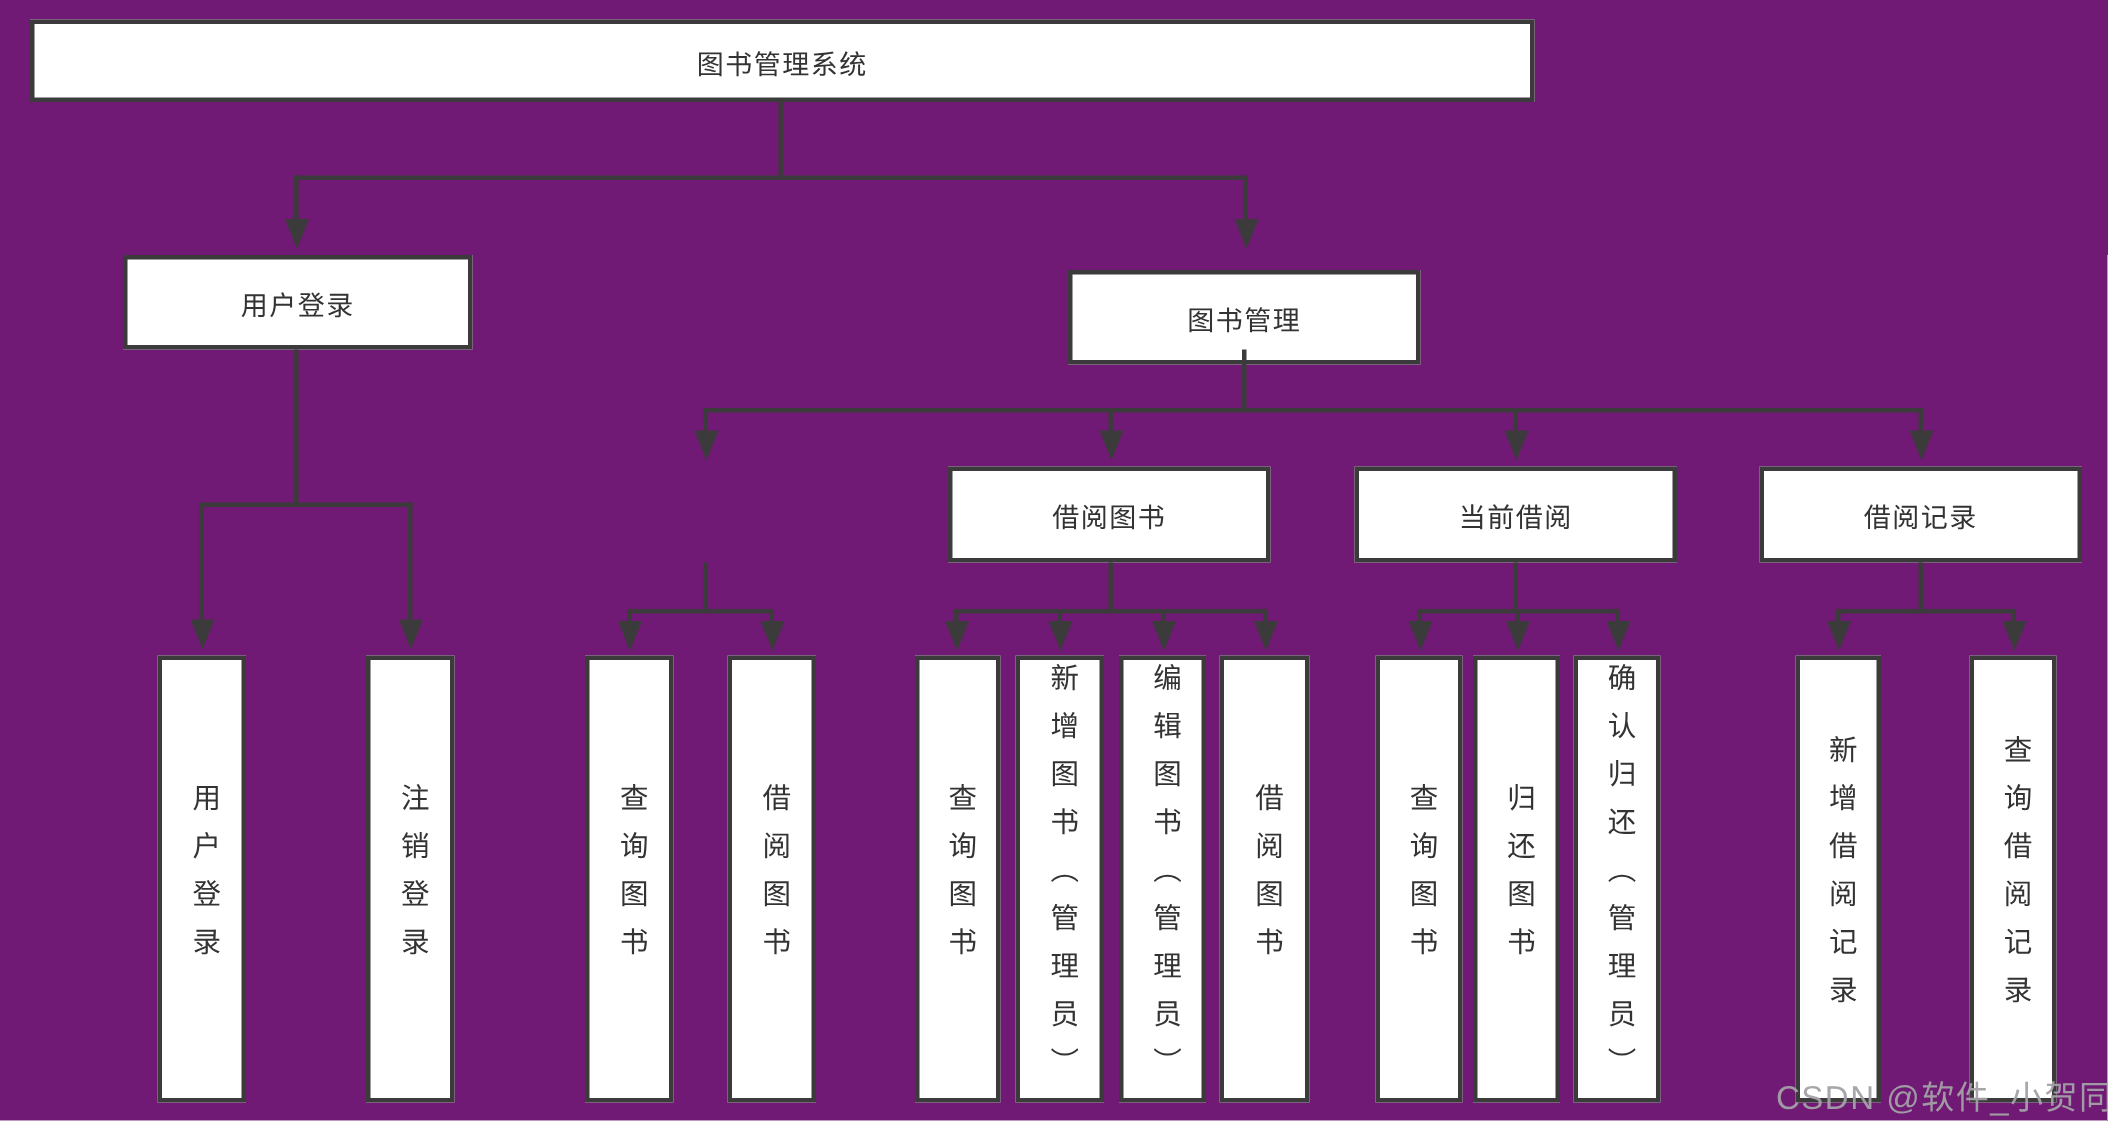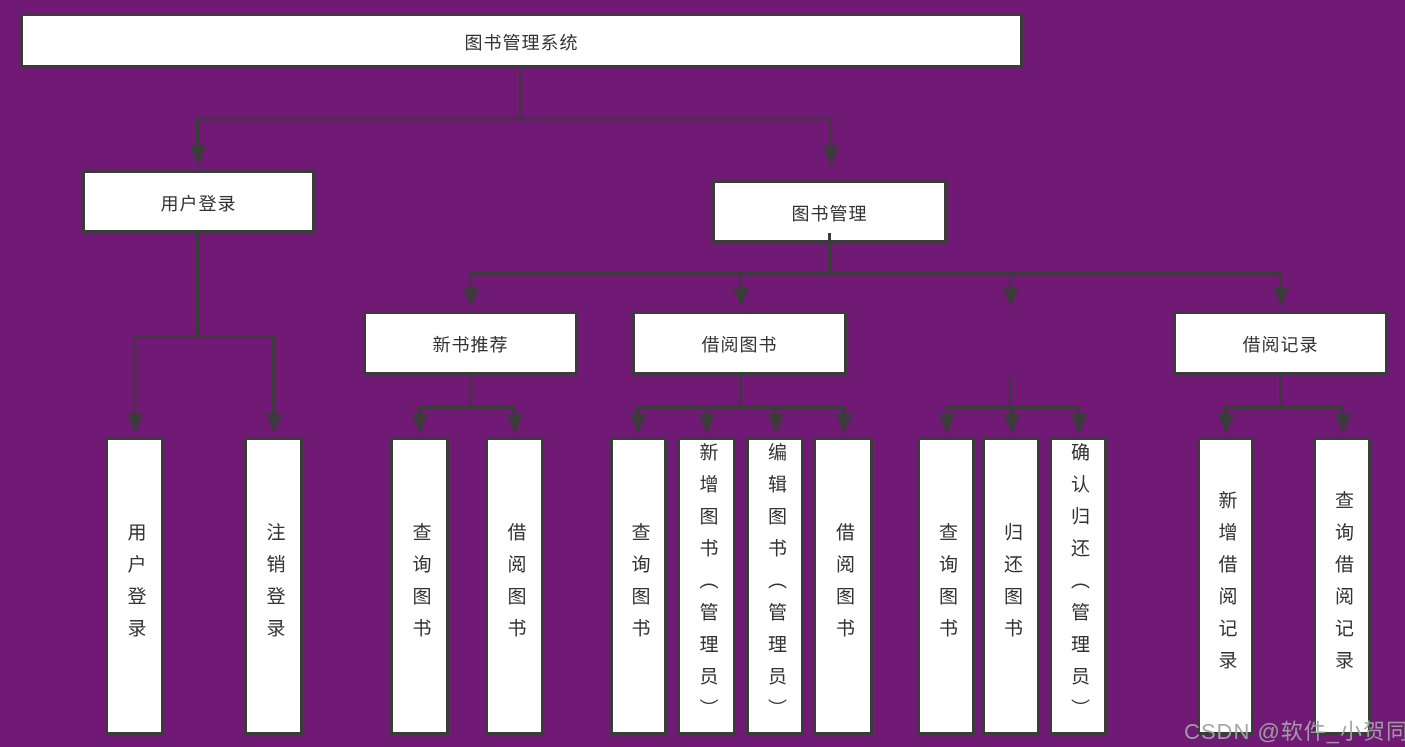--- a/index.html
+++ b/index.html
@@ -55,25 +55,25 @@
   <div class="arrow" style="left:133px;top:335px;height:78px"></div>
   <div class="arrow" style="left:272px;top:335px;height:78px"></div>
 
   <div class="vline" style="left:828px;top:233px;height:41px"></div>
   <div class="hline" style="left:469px;top:272px;width:812px"></div>
   <div class="arrow" style="left:469px;top:272px;height:15px"></div>
   <div class="arrow" style="left:739px;top:272px;height:15px"></div>
   <div class="arrow" style="left:1009px;top:272px;height:15px"></div>
   <div class="arrow" style="left:1279px;top:272px;height:15px"></div>
 
-  <div class="box" style="left:363px;top:311px;width:215px;height:64px">
-    <span>新书推荐</span>
-  </div>
   <div class="box" style="left:632px;top:311px;width:215px;height:64px">
     <span>借阅图书</span>
+  </div>
+  <div class="box" style="left:903px;top:311px;width:215px;height:64px">
+    <span>当前借阅</span>
   </div>
   <div class="box" style="left:1173px;top:311px;width:215px;height:64px">
     <span>借阅记录</span>
   </div>
 
   <div class="vline" style="left:469px;top:375px;height:33px"></div>
   <div class="hline" style="left:418px;top:406px;width:98px"></div>
   <div class="arrow" style="left:418px;top:406px;height:8px"></div>
   <div class="arrow" style="left:513px;top:406px;height:8px"></div>
 

